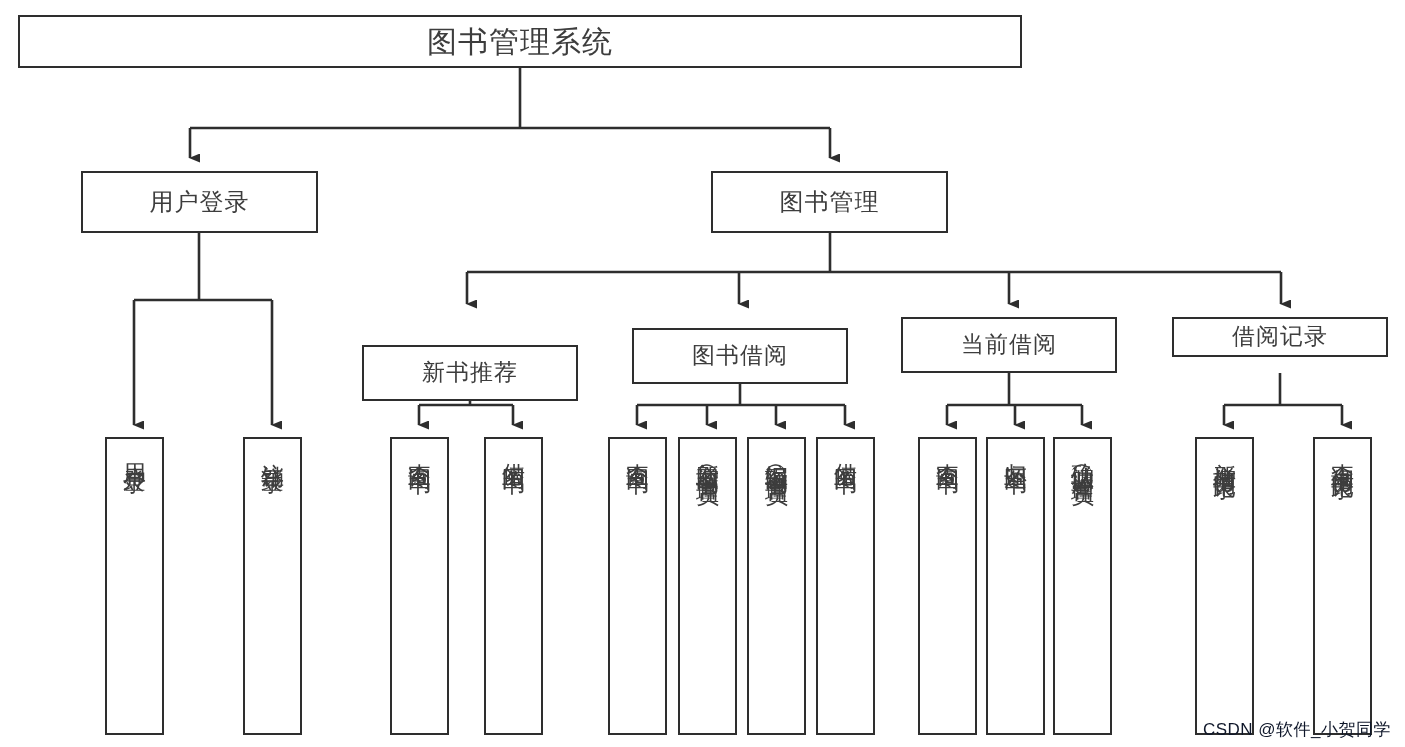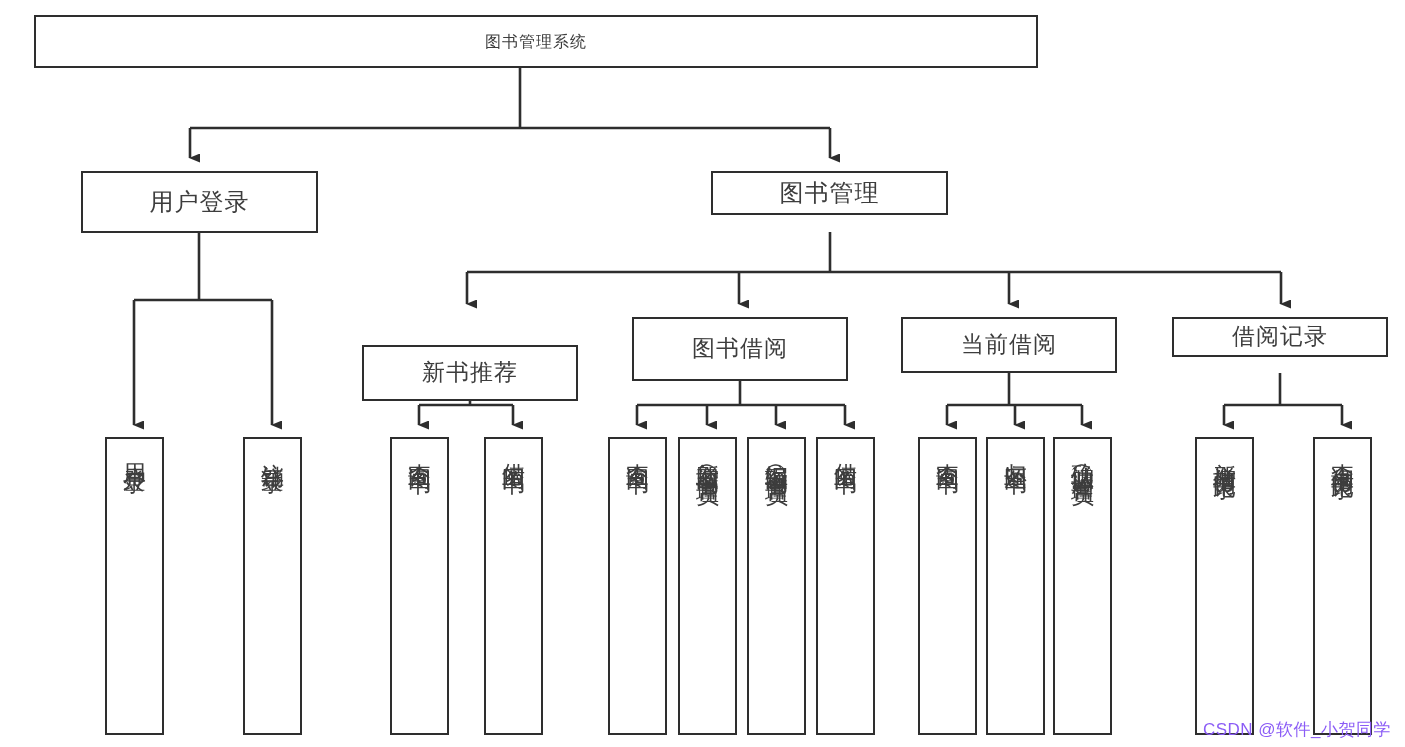--- a/index.html
+++ b/index.html
@@ -51,31 +51,31 @@
     align-items: flex-start;
     justify-content: center;
     padding-top: 6px;
   }
   .node.v .lbl {
     writing-mode: vertical-rl;
     text-orientation: upright;
     letter-spacing: 3px;
     line-height: 1;
   }
-  .root  { font-size: 16px; margin-left: 16px; }
+  .root  { font-size: 30px; }
   .lvl2  { font-size: 24px; }
   .lvl3  { font-size: 23px; }
   .leaf  { font-size: 23px; }
 
   .watermark {
     position: absolute;
     right: 14px;
     bottom: 6px;
     font-size: 17px;
-    color: #8b5cf6;
+    color: #0f172a;
     letter-spacing: 0.5px;
     white-space: nowrap;
     z-index: 5;
   }
 </style>
 </head>
 <body>
 
 <div id="canvas">
 
@@ -129,28 +129,28 @@
     </g>
   </svg>
 
   <div class="node h root" style="left:18px; top:15px; width:1004px; height:53px;">
     <span class="lbl">图书管理系统</span>
   </div>
 
   <div class="node h lvl2" style="left:81px; top:171px; width:237px; height:62px;">
     <span class="lbl">用户登录</span>
   </div>
-  <div class="node h lvl2" style="left:711px; top:171px; width:237px; height:44px;">
+  <div class="node h lvl2" style="left:711px; top:171px; width:237px; height:62px;">
     <span class="lbl">图书管理</span>
   </div>
 
   <div class="node h lvl3" style="left:362px; top:317px; width:216px; height:56px;margin-top:28px;">
     <span class="lbl">新书推荐</span>
   </div>
-  <div class="node h lvl3" style="left:632px; top:317px; width:216px; height:64px;">
+  <div class="node h lvl3" style="left:632px; top:328px; width:216px; height:56px;">
     <span class="lbl">图书借阅</span>
   </div>
   <div class="node h lvl3" style="left:901px; top:317px; width:216px; height:56px;align-items:center;">
     <span class="lbl">当前借阅</span>
   </div>
   <div class="node h lvl3" style="left:1172px; top:317px; width:216px; height:40px;">
     <span class="lbl">借阅记录</span>
   </div>
 
   <div class="node v leaf" style="left:105px; top:437px; width:59px; height:298px;">

